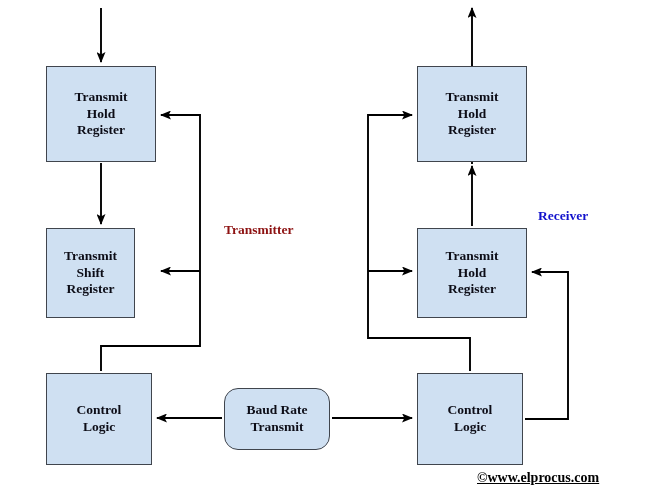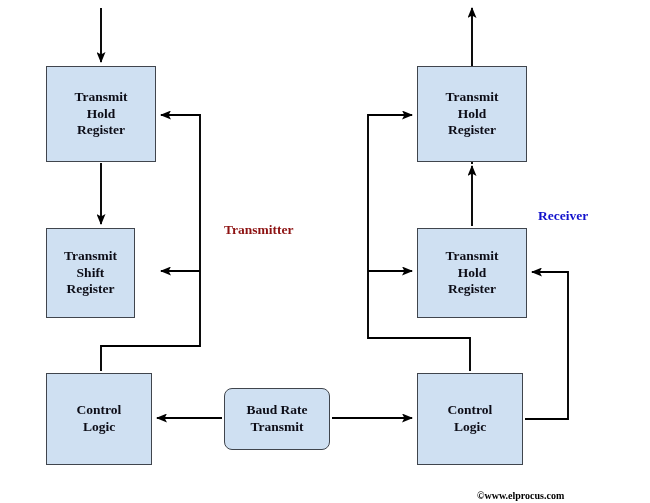--- a/index.html
+++ b/index.html
@@ -32,39 +32,40 @@
     align-items: center;
     justify-content: center;
     text-align: center;
     color: #0d0d17;
     font-weight: bold;
     font-size: 13.5px;
     line-height: 1.25;
     font-family: "Liberation Serif", "DejaVu Serif", serif;
   }
   .node span { display: block; padding: 0 6px; }
-  .node.rounded { border-radius: 8px; }
+  .node.rounded { border-radius: 14px; }
   .side-label {
     position: absolute;
     font-weight: bold;
     font-size: 13.5px;
     font-family: "Liberation Serif", "DejaVu Serif", serif;
     white-space: nowrap;
   }
   #label-transmitter { color: #8d1212; left: 224px; top: 198px; margin-top: 24px; }
   #label-receiver { color: #1111cc; left: 538px; top: 208px; }
   #watermark {
     position: absolute;
     left: 477px;
-    top: 490px;
+    top: 470px;
     color: #000000;
     font-weight: bold;
-    font-size: 10px;
+    font-size: 14px;
     font-family: "Liberation Serif", "DejaVu Serif", serif;
     white-space: nowrap;
+    text-decoration: underline;
   }
 </style>
 </head>
 <body>
 
 <div id="stage">
 
   <svg class="wires" viewBox="0 0 650 503">
     <defs>
       <marker id="ah" markerWidth="11" markerHeight="9" refX="10" refY="4.5" orient="auto" markerUnits="userSpaceOnUse">

